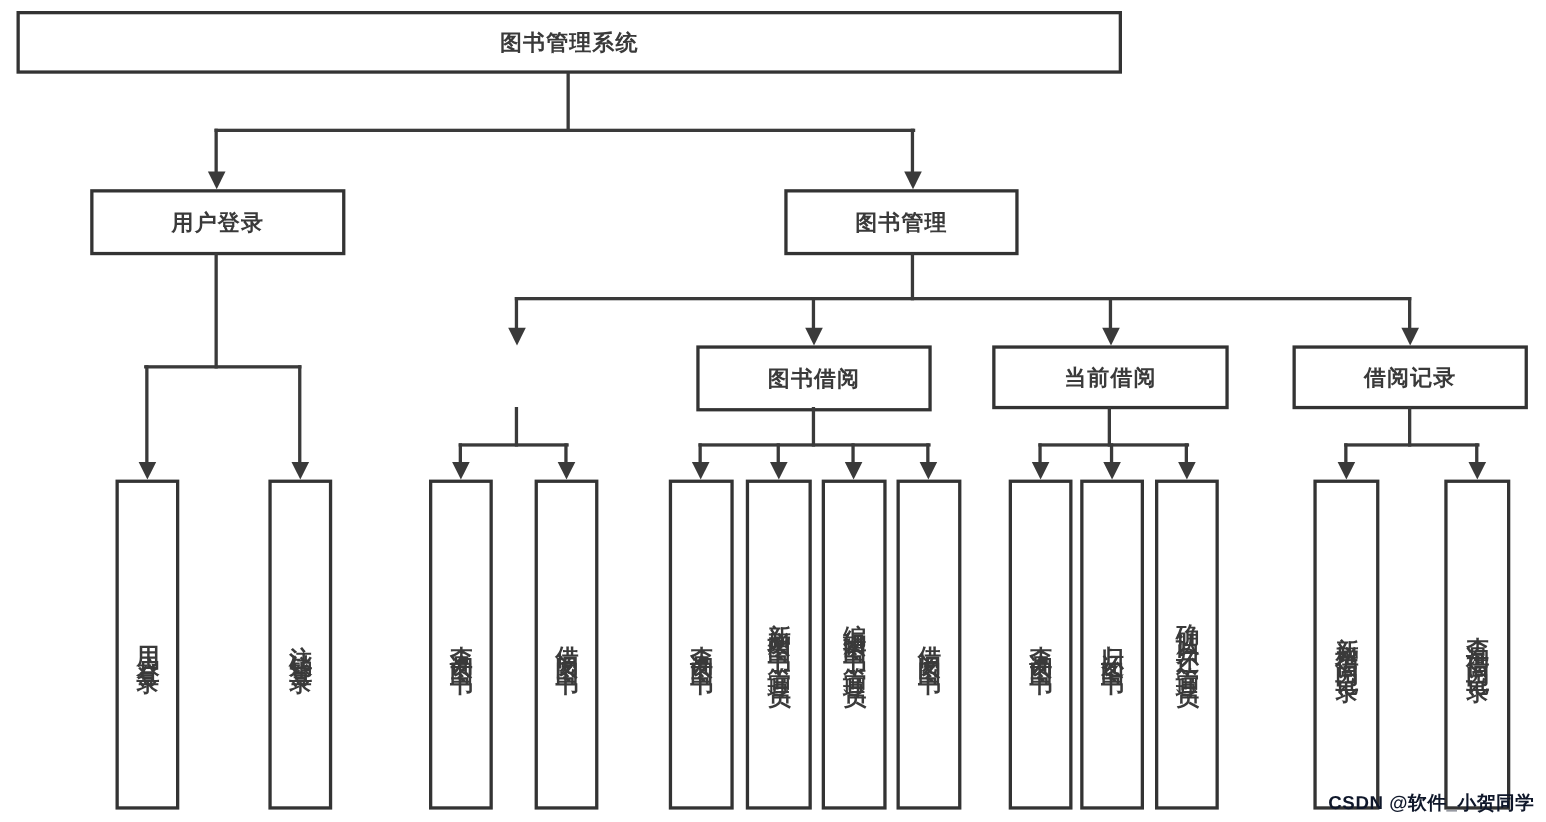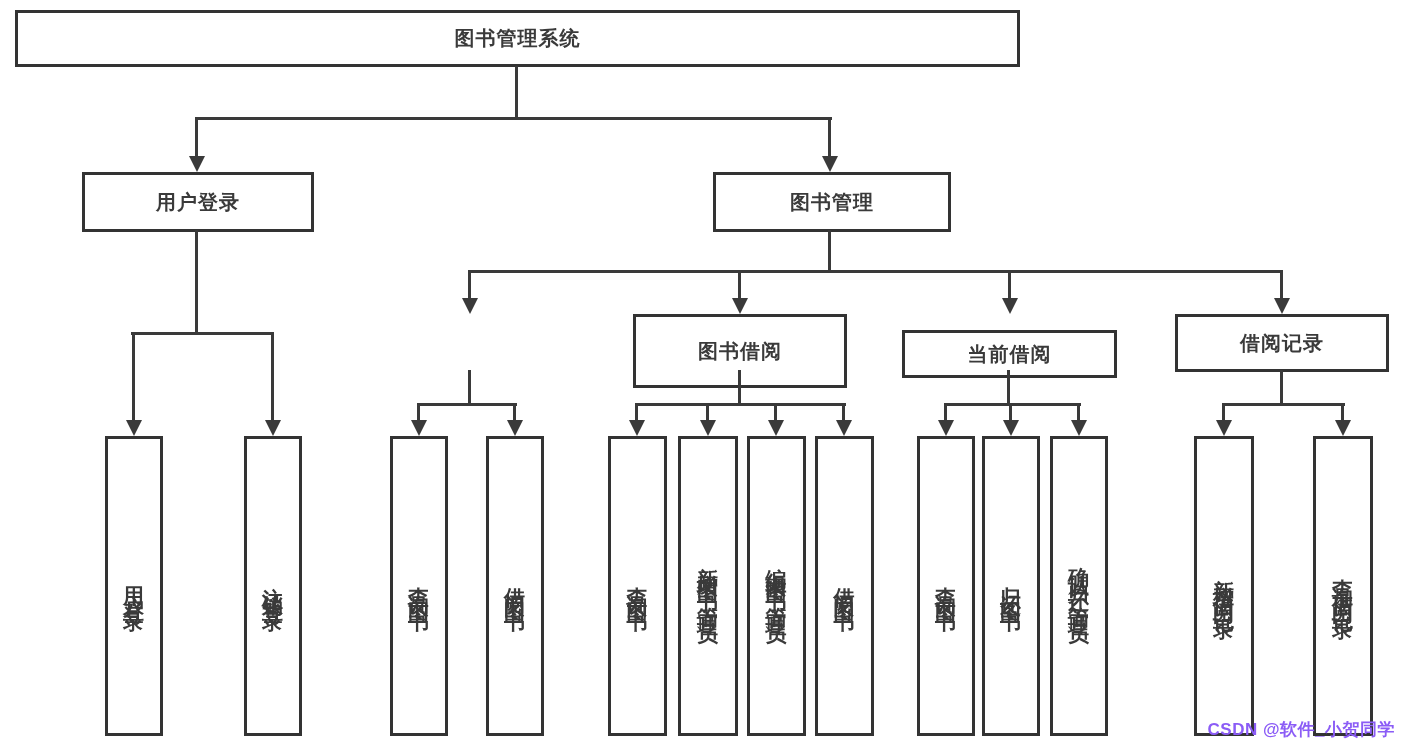--- a/index.html
+++ b/index.html
@@ -48,41 +48,41 @@
     height: 0;
     border-left: 8px solid transparent;
     border-right: 8px solid transparent;
     border-top: 16px solid #3a3a3a;
   }
   .watermark {
     position: absolute;
     right: 10px;
     bottom: 6px;
     font-size: 17px;
-    color: #8b5cf6;
+    color: #0f172a;
     letter-spacing: 0.5px;
     white-space: nowrap;
     z-index: 5;
   }
 </style>
 </head>
 <body>
 
 <div class="canvas">
 
   <div class="box hbox" style="left:15px; top:10px; width:1005px; height:57px;">图书管理系统</div>
 
   <div class="box hbox" style="left:82px; top:172px; width:232px; height:60px;">用户登录</div>
 
-  <div class="box hbox" style="left:713px; top:172px; width:238px; height:60px;">图书管理</div>
+  <div class="box hbox" style="left:713px; top:172px; width:213px; height:60px;">图书管理</div>
 
 
-  <div class="box hbox" style="left:633px; top:314px; width:214px; height:74px;">图书借阅</div>
+  <div class="box hbox" style="left:633px; top:314px; width:214px; height:60px;">图书借阅</div>
 
-  <div class="box hbox" style="left:902px; top:330px; width:215px; height:48px;">当前借阅</div>
+  <div class="box hbox" style="left:902px; top:314px; width:215px; height:58px;">当前借阅</div>
 
   <div class="box hbox" style="left:1175px; top:314px; width:214px; height:58px;">借阅记录</div>
 
   <div class="box vbox" style="left:105px; top:436px; width:58px; height:300px;">用户登录</div>
   <div class="box vbox" style="left:244px; top:436px; width:58px; height:300px;">注销登录</div>
 
   <div class="box vbox" style="left:390px; top:436px; width:58px; height:300px;">查询图书</div>
   <div class="box vbox" style="left:486px; top:436px; width:58px; height:300px;">借阅图书</div>
 
   <div class="box vbox" style="left:608px; top:436px; width:59px; height:300px;">查询图书</div>

